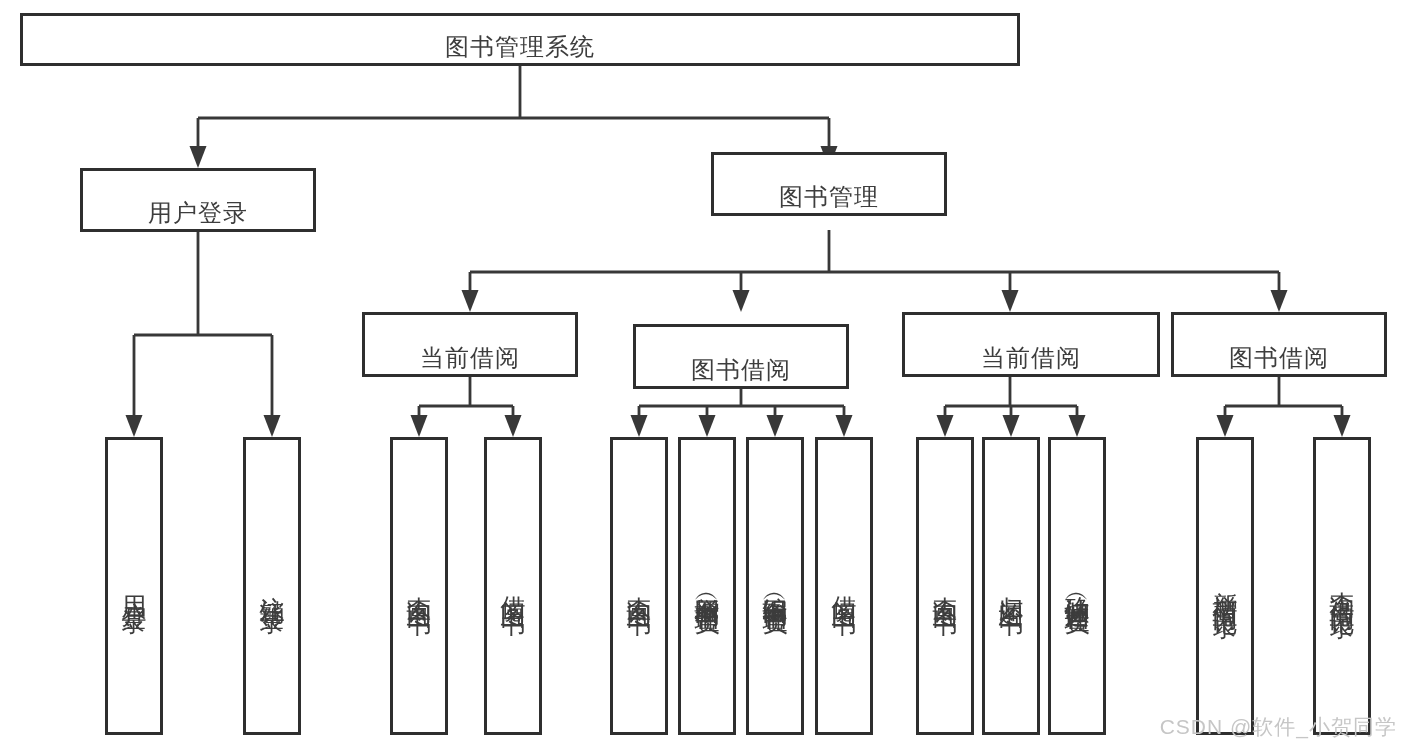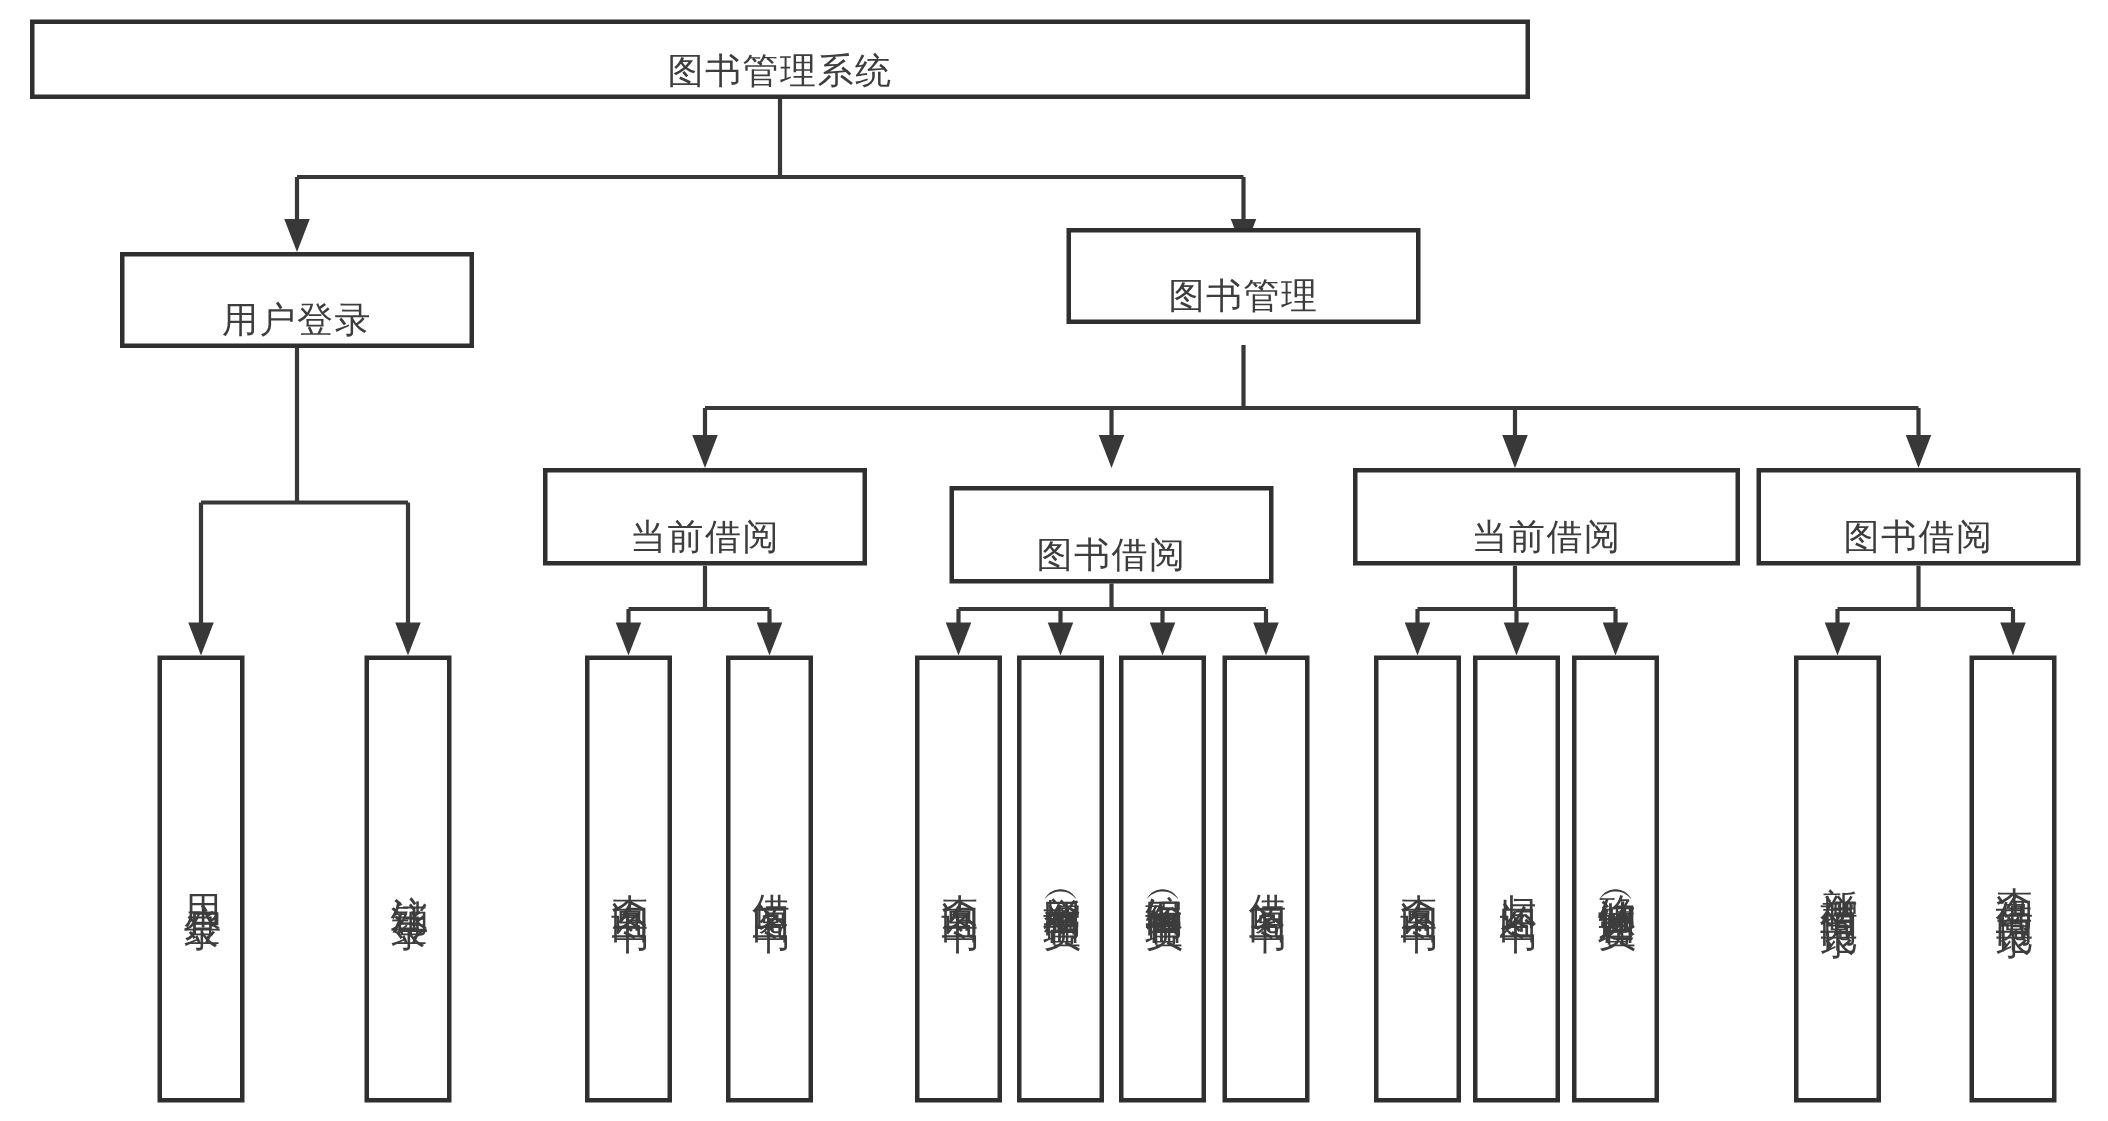--- a/index.html
+++ b/index.html
@@ -130,14 +130,15 @@
     <span>确认归还（管理员）</span>
   </div>
 
   <div class="vbox" style="left:1196px;top:437px;width:58px;height:298px;">
     <span>新增借阅记录</span>
   </div>
   <div class="vbox" style="left:1313px;top:437px;width:58px;height:298px;">
     <span>查询借阅记录</span>
   </div>
 
+  <div class="watermark">CSDN @软件_小贺同学</div>
 
 </div>
 
 </body></html>

